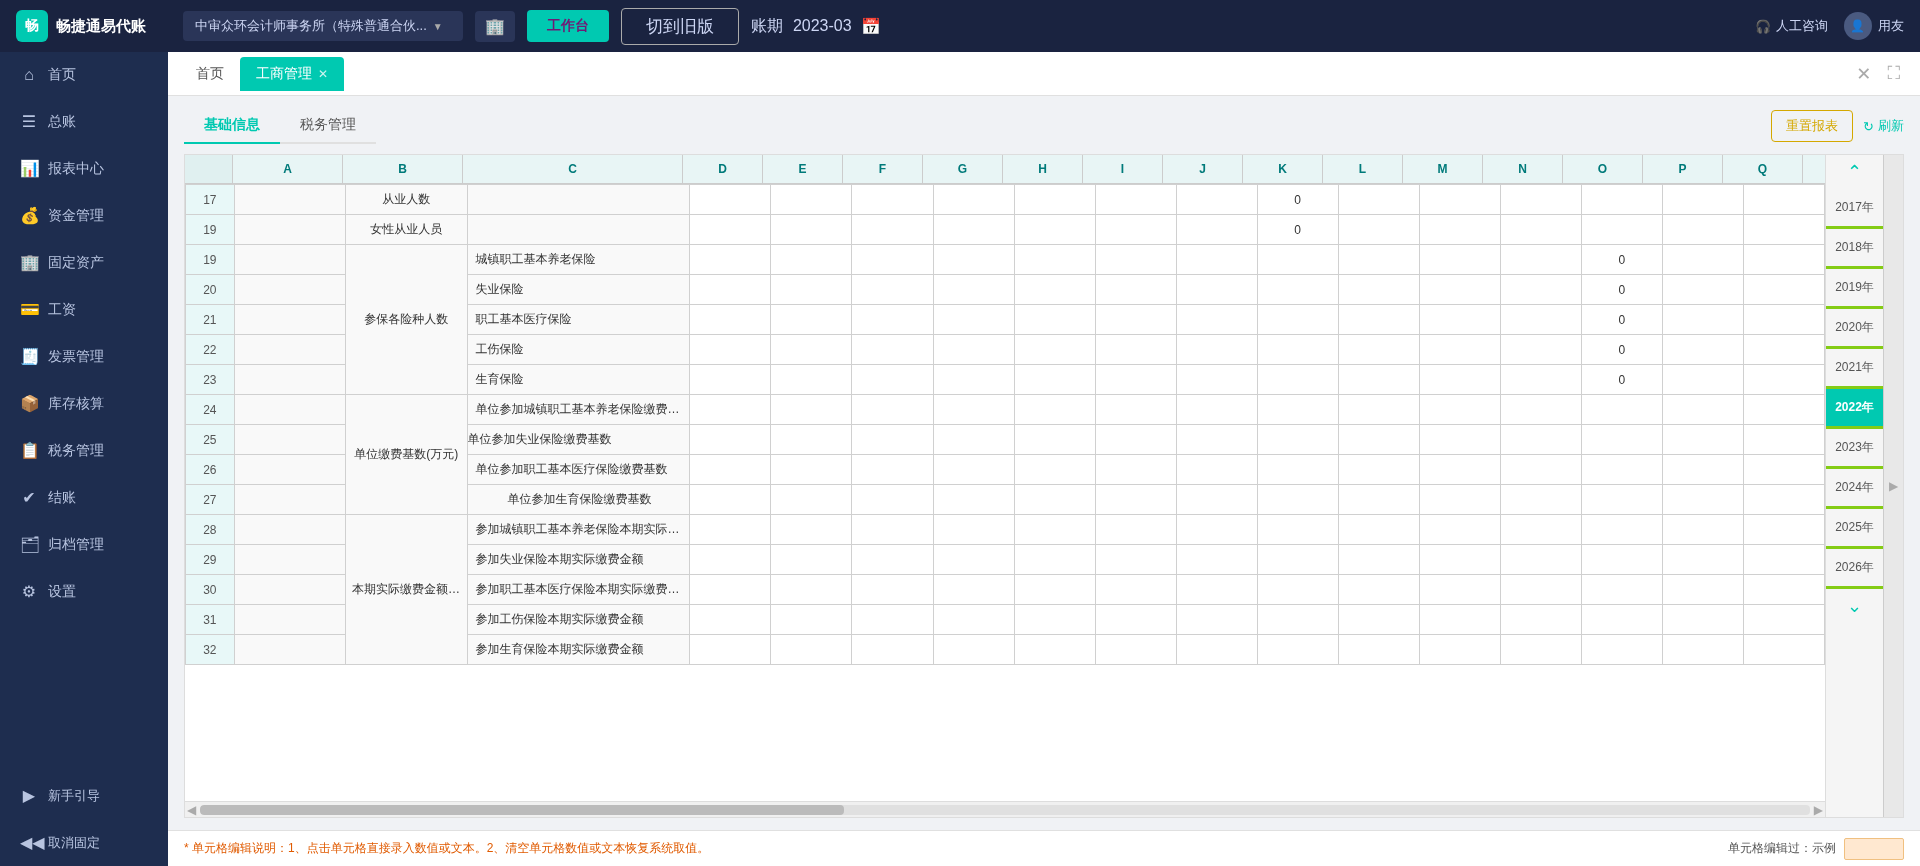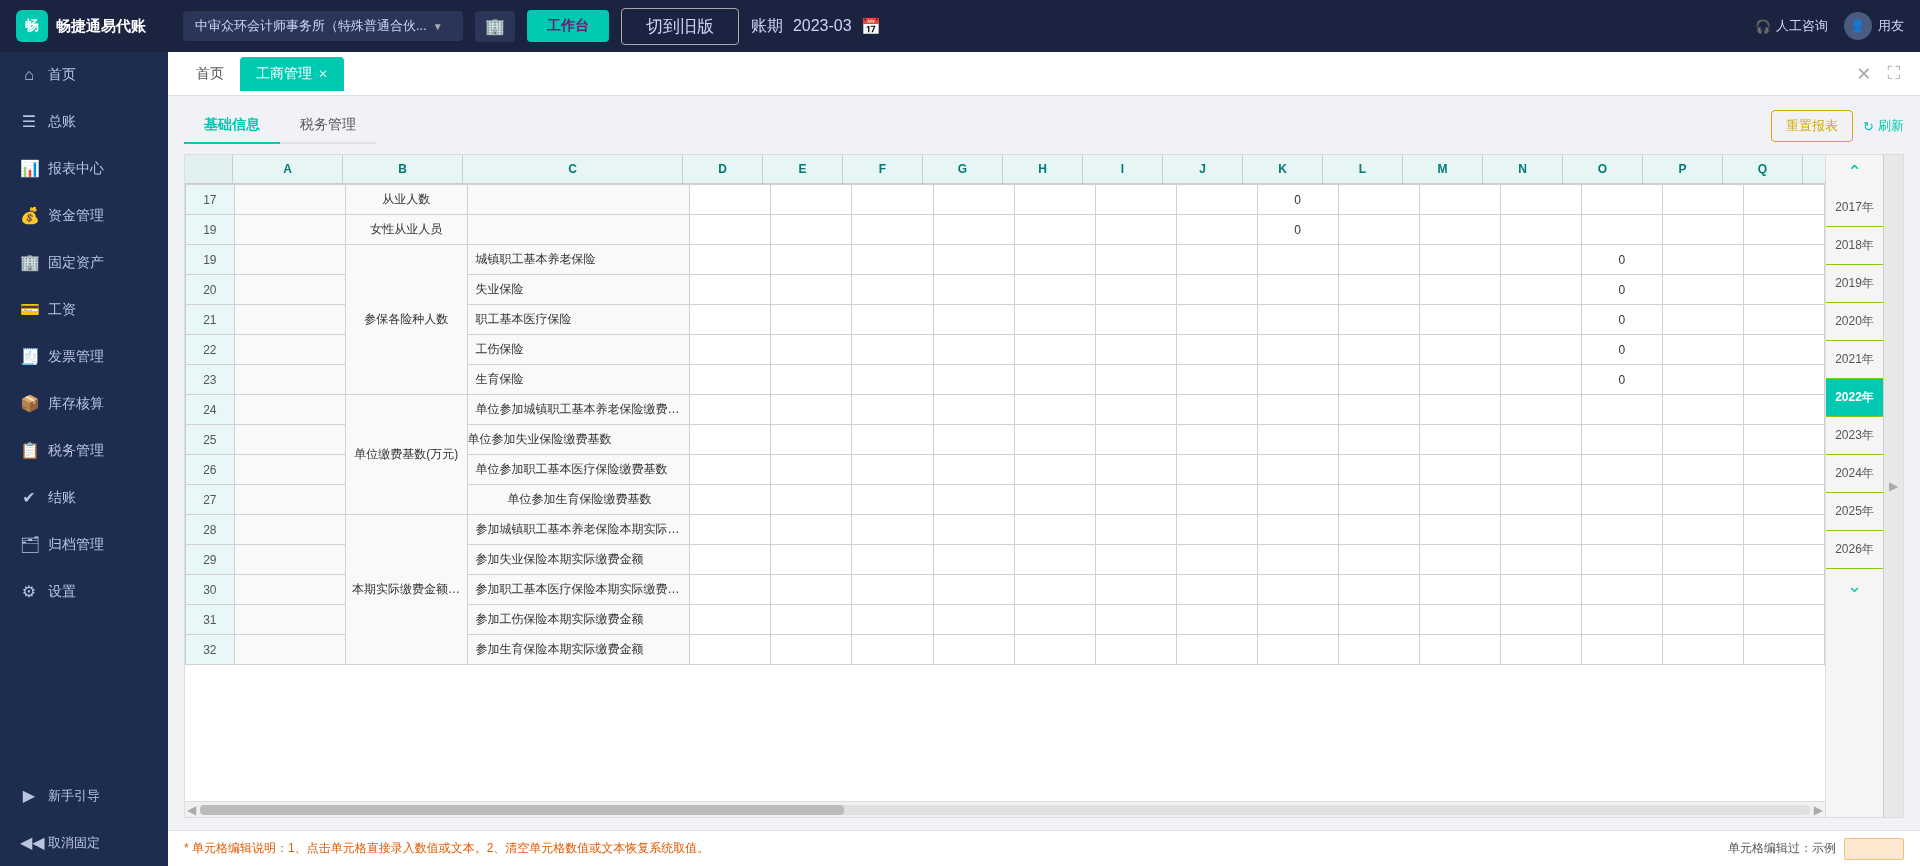--- a/index.html
+++ b/index.html
@@ -76,21 +76,21 @@
     table .num-val { color: #333; }
 
     
     .h-scroll-bar { height: 16px; background: #f0f0f0; border-top: 1px solid #ddd; display: flex; align-items: center; padding: 0 2px; }
     .h-scroll-inner { flex: 1; height: 10px; background: #e0e0e0; border-radius: 4px; overflow: hidden; position: relative; }
     .h-scroll-thumb { width: 40%; height: 100%; background: #bbb; border-radius: 4px; }
 
     
     .year-panel { width: 58px; background: #f5f5f5; border-left: 1px solid #ddd; display: flex; flex-direction: column; overflow: hidden; }
     .year-panel-nav { width: 100%; display: flex; align-items: center; justify-content: center; padding: 6px 0; cursor: pointer; color: #00c9b1; font-size: 18px; }
-    .year-item { padding: 10px 0; text-align: center; font-size: 12px; cursor: pointer; color: #555; border-bottom: 1px solid #84cc16; }
+    .year-item { padding: 10px 0; text-align: center; font-size: 12px; cursor: pointer; color: #555; border-bottom: 3px solid #84cc16; }
     .year-item.active { background: #00c9b1; color: #fff; font-weight: bold; }
 
     
     .right-collapse { width: 20px; background: #e8e8e8; display: flex; flex-direction: column; align-items: center; justify-content: center; cursor: pointer; border-left: 1px solid #ccc; }
 
     
     .status-bar { height: 36px; background: #fff; border-top: 1px solid #e0e0e0; display: flex; align-items: center; padding: 0 16px; font-size: 12px; color: #e05a00; gap: 4px; }
     .status-bar .hint { color: #e05a00; }
     .status-bar .example { margin-left: auto; display: flex; align-items: center; gap: 8px; color: #555; }
     .example-box { width: 60px; height: 22px; background: #ffe8d0; border: 1px solid #f0c080; border-radius: 2px; }

